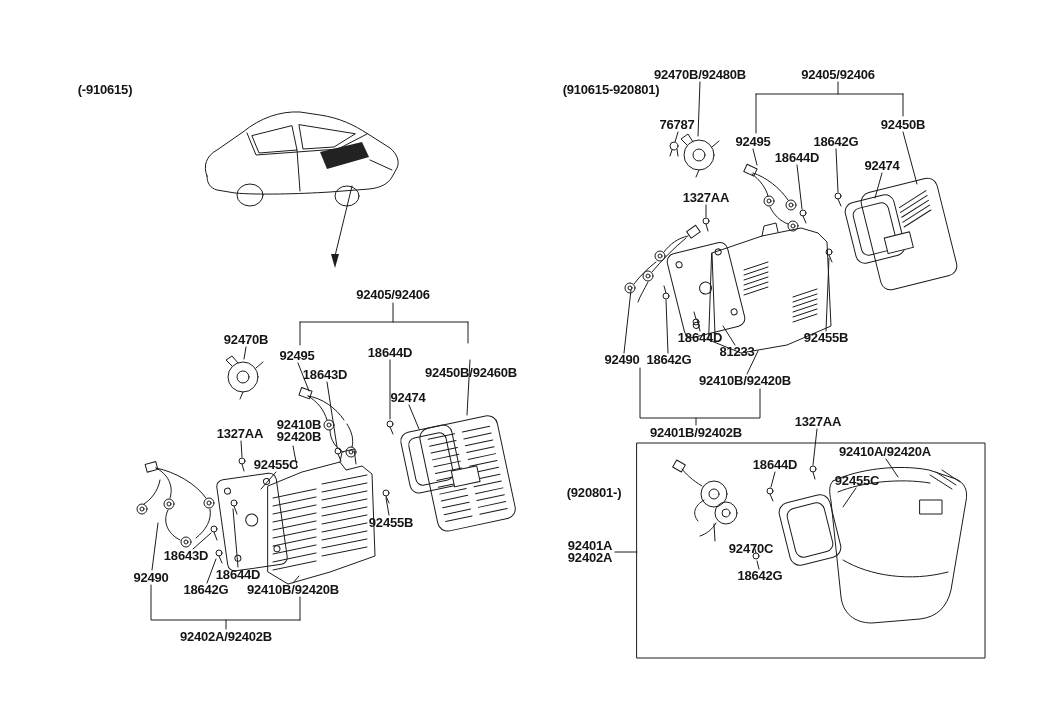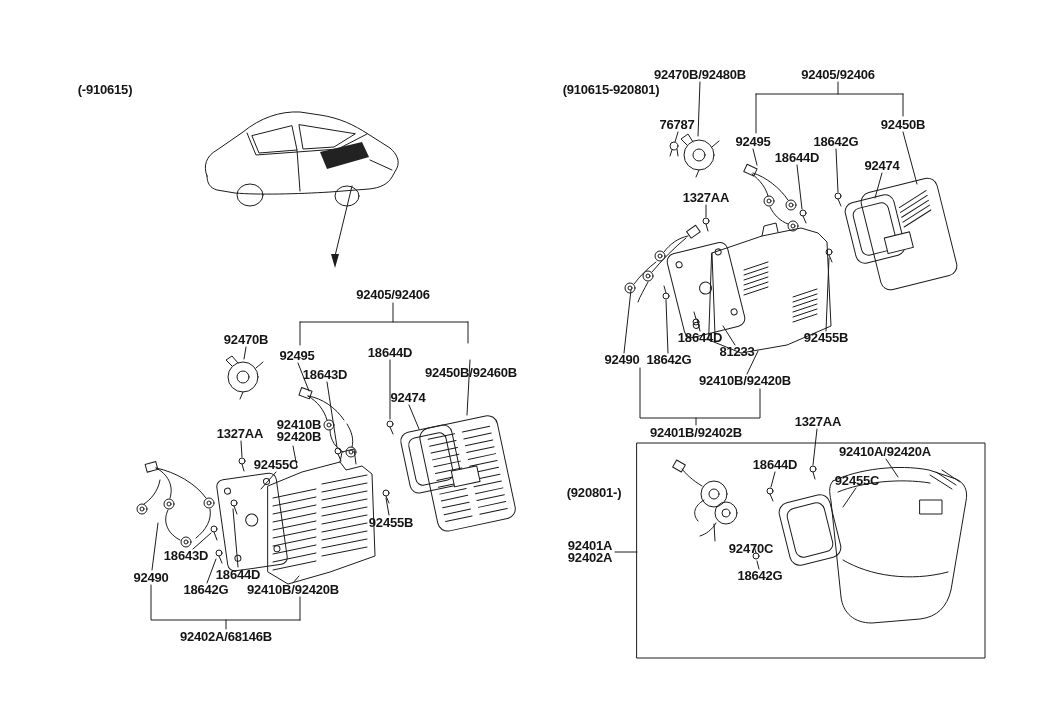--- a/index.html
+++ b/index.html
@@ -299,21 +299,21 @@
       <div class="part-label" style="left: 299px; top: 431px;">92410B
 92420B</div>
       <div class="part-label" style="left: 240px; top: 434px;">1327AA</div>
       <div class="part-label" style="left: 276px; top: 465px;">92455C</div>
       <div class="part-label" style="left: 391px; top: 523px;">92455B</div>
       <div class="part-label" style="left: 186px; top: 556px;">18643D</div>
       <div class="part-label" style="left: 238px; top: 575px;">18644D</div>
       <div class="part-label" style="left: 151px; top: 578px;">92490</div>
       <div class="part-label" style="left: 206px; top: 590px;">18642G</div>
       <div class="part-label" style="left: 293px; top: 590px;">92410B/92420B</div>
-      <div class="part-label" style="left: 226px; top: 637px;">92402A/68146B</div>
+      <div class="part-label" style="left: 226px; top: 637px;">92402A/92402B</div>
       <div class="part-label section-header" style="left: 563px; top: 90px; margin-left: 48px;">(910615-920801)</div>
       <div class="part-label" style="left: 700px; top: 75px;">92470B/92480B</div>
       <div class="part-label" style="left: 838px; top: 75px;">92405/92406</div>
       <div class="part-label" style="left: 677px; top: 125px;">76787</div>
       <div class="part-label" style="left: 753px; top: 142px;">92495</div>
       <div class="part-label" style="left: 836px; top: 142px;">18642G</div>
       <div class="part-label" style="left: 903px; top: 125px;">92450B</div>
       <div class="part-label" style="left: 797px; top: 158px;">18644D</div>
       <div class="part-label" style="left: 882px; top: 166px;">92474</div>
       <div class="part-label" style="left: 706px; top: 198px;">1327AA</div>

